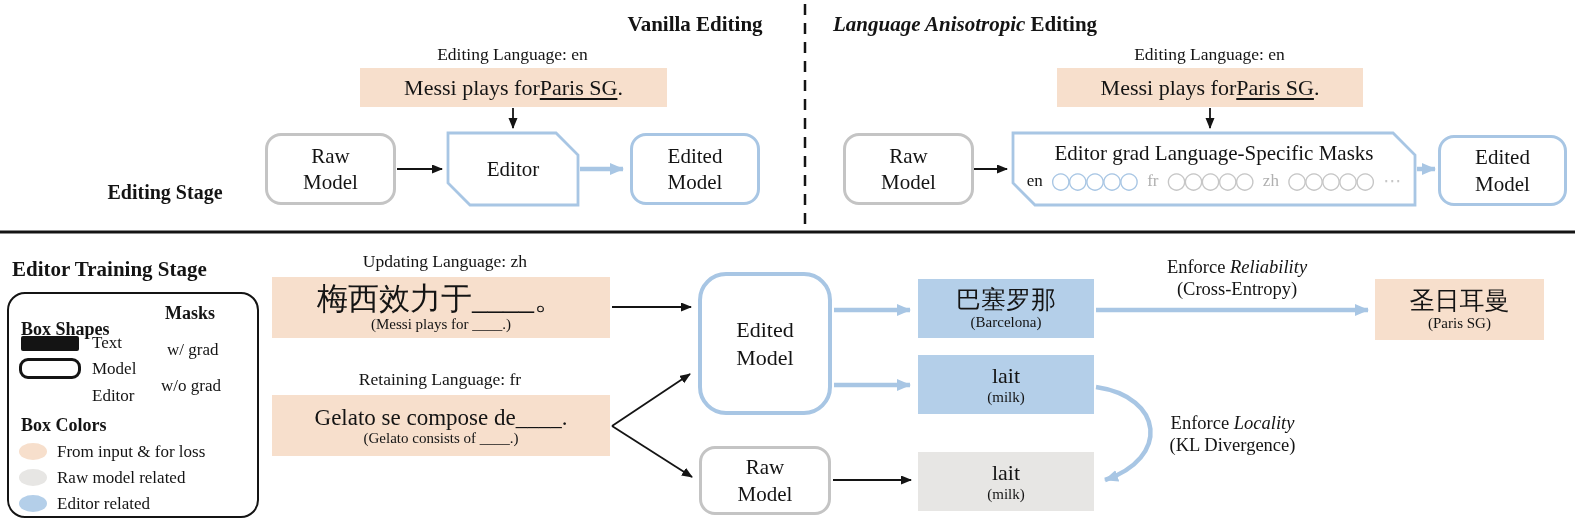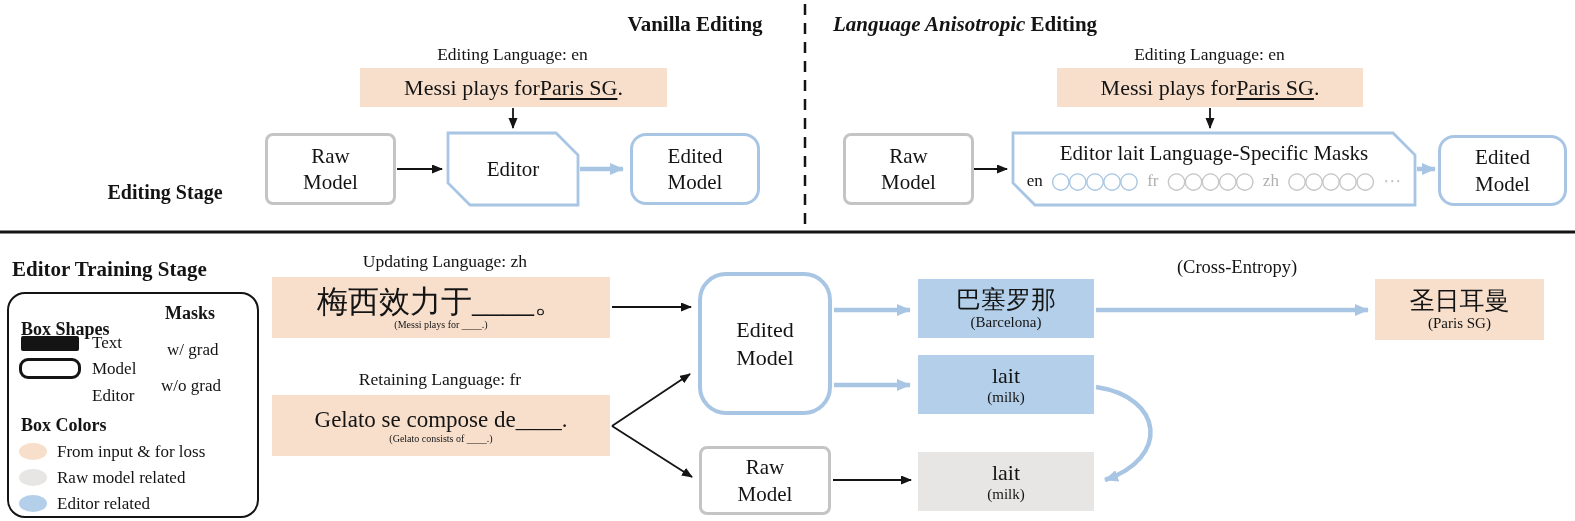--- a/index.html
+++ b/index.html
@@ -17,21 +17,21 @@
   .abs{position:absolute;}
   .center{text-align:center;}
   .it{font-style:italic;}
   svg.layer{position:absolute;left:0;top:0;}
   .title{font-size:21px;font-weight:bold;white-space:nowrap;}
   .lang-label{font-size:17.5px;white-space:nowrap;}
   .prompt-box{background:var(--peach);display:flex;align-items:center;justify-content:center;font-size:22px;white-space:nowrap;}
   .prompt-box .u{text-decoration:underline;text-underline-offset:3px;}
   .model-box{box-sizing:border-box;display:flex;flex-direction:column;align-items:center;justify-content:center;font-size:21px;line-height:1.25;background:#fff;}
   .model-box.blue{border:3px solid var(--blue_line);border-radius:16px;}
-  .model-box.gray{border:3px solid var(--gray_line);border-radius:8px;}
+  .model-box.gray{border:3px solid var(--gray_line);border-radius:16px;}
   .editor-label{display:flex;align-items:center;justify-content:center;font-size:21px;}
   .editor-content{display:flex;flex-direction:column;align-items:center;justify-content:center;}
   .editor-content .l1{font-size:21px;line-height:1.1;}
   .masks-row{display:flex;align-items:center;gap:8px;height:30px;}
   .mask-lang{font-size:17px;}
   .mask-lang.dim{color:var(--mask_lang_gray);}
   .mask-circles{font-family:"DejaVu Sans",sans-serif;font-size:23px;font-weight:bold;letter-spacing:-3px;line-height:1;padding-right:3px;}
   .mask-circles.en{color:var(--blue_line);}
   .mask-circles.dim{color:var(--mask_gray);}
   .mask-ellipsis{font-family:"DejaVu Sans",sans-serif;font-size:18px;color:var(--mask_gray);}
@@ -42,21 +42,21 @@
   .swatch-text{background:var(--ink);border-radius:2px;}
   .swatch-model{box-sizing:border-box;border:3.5px solid var(--ink);border-radius:9px;background:#fff;}
   .ellipse{border-radius:50%;}
   .io-box{display:flex;flex-direction:column;align-items:center;justify-content:center;line-height:1.15;}
   .io-box .cn{font-size:25px;}
   .io-box .fr{font-size:22px;}
   .io-box .gloss{font-size:15px;}
   .input-box{background:var(--peach);display:flex;flex-direction:column;align-items:center;justify-content:center;line-height:1.1;}
   .input-box .main-cn{font-size:31px;white-space:nowrap;}
   .input-box .main-lat{font-size:23px;white-space:nowrap;}
-  .input-box .gloss{font-size:10px;white-space:nowrap;}
+  .input-box .gloss{font-size:15px;white-space:nowrap;}
   .loss-label{font-size:18.5px;line-height:1.18;white-space:nowrap;}
   .big-model{font-size:22px;}
 </style>
 </head>
 <body>
 
 <div class="canvas">
 
   <svg class="layer" width="1575" height="521" viewBox="0 0 1575 521">
     <defs>
@@ -125,21 +125,21 @@
     <span>Messi plays for </span>
       <span class="u">Paris SG</span>
       <span>.</span>
   </div>
 
   <div class="abs model-box gray" style="left:843px;top:133px;width:131px;height:72px;">
     <span>Raw</span>
     <span>Model</span>
   </div>
   <div class="abs editor-content" style="left:1013px;top:135px;width:402px;height:68px;">
-    <div class="l1">Editor lait Language-Specific Masks</div>
+    <div class="l1">Editor grad Language-Specific Masks</div>
     <div class="masks-row">
       <span class="mask-lang">en</span>
       <span class="mask-circles en">○○○○○</span>
       <span class="mask-lang dim">fr</span>
       <span class="mask-circles dim">○○○○○</span>
       <span class="mask-lang dim">zh</span>
       <span class="mask-circles dim">○○○○○</span>
       <span class="mask-ellipsis">⋯</span>
     </div>
   </div>
@@ -209,16 +209,21 @@
   <div class="abs io-box" style="left:918px;top:452px;width:176px;height:59px;background:var(--gray_fill);">
     <div class="fr">lait</div>
     <div class="gloss">(milk)</div>
   </div>
   <div class="abs io-box" style="left:1375px;top:279px;width:169px;height:61px;background:var(--peach);">
     <div class="cn">圣日耳曼</div>
     <div class="gloss">(Paris SG)</div>
   </div>
 
   <div class="abs loss-label center" style="left:1128px;top:257px;width:218px;">
+    <div><span>Enforce </span><span class="it">Reliability</span></div>
     <div>(Cross-Entropy)</div>
   </div>
+  <div class="abs loss-label center" style="left:1150px;top:413px;width:165px;">
+    <div><span>Enforce </span><span class="it">Locality</span></div>
+    <div>(KL Divergence)</div>
+  </div>
 
 </div>
 
 </body></html>

